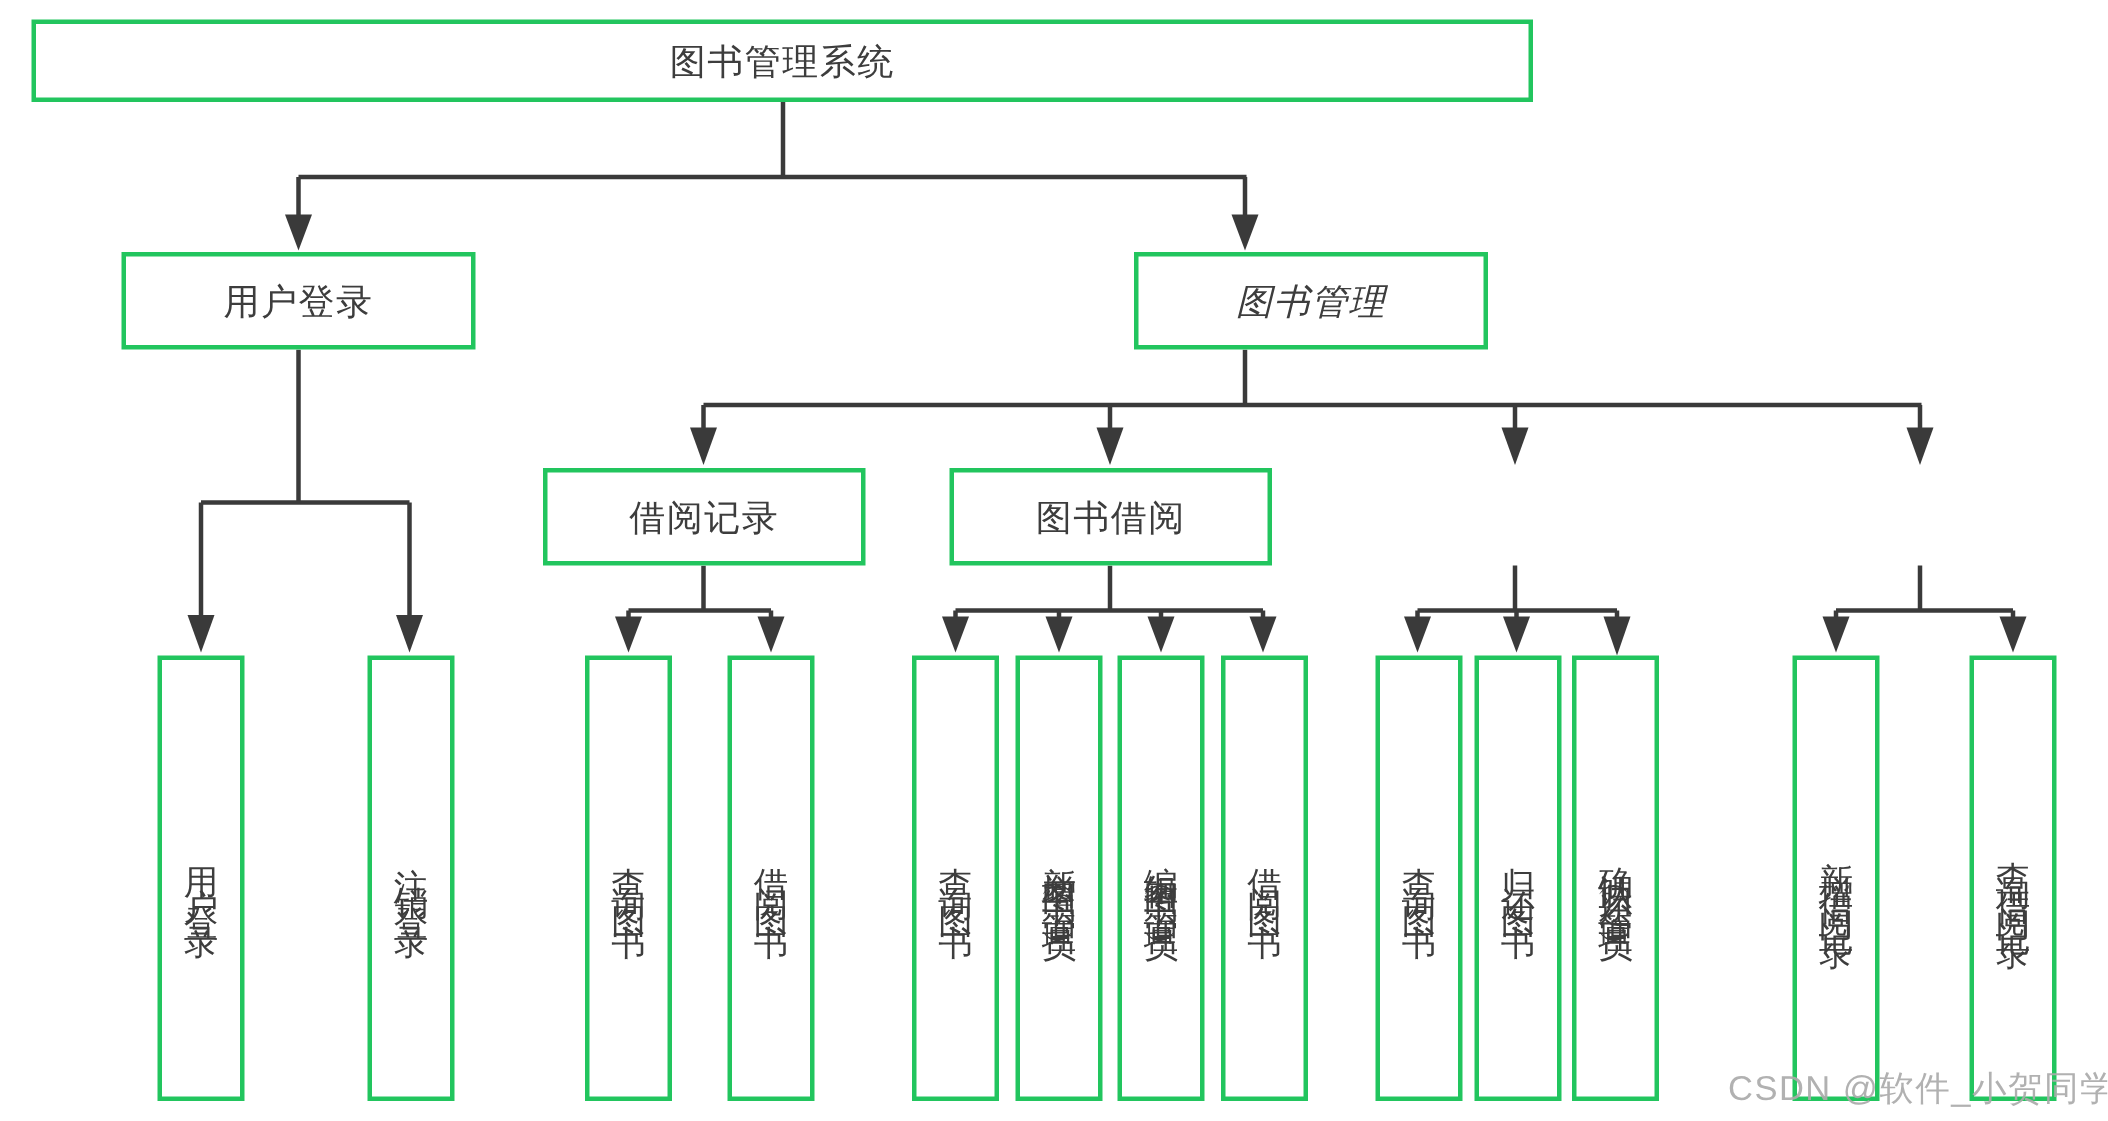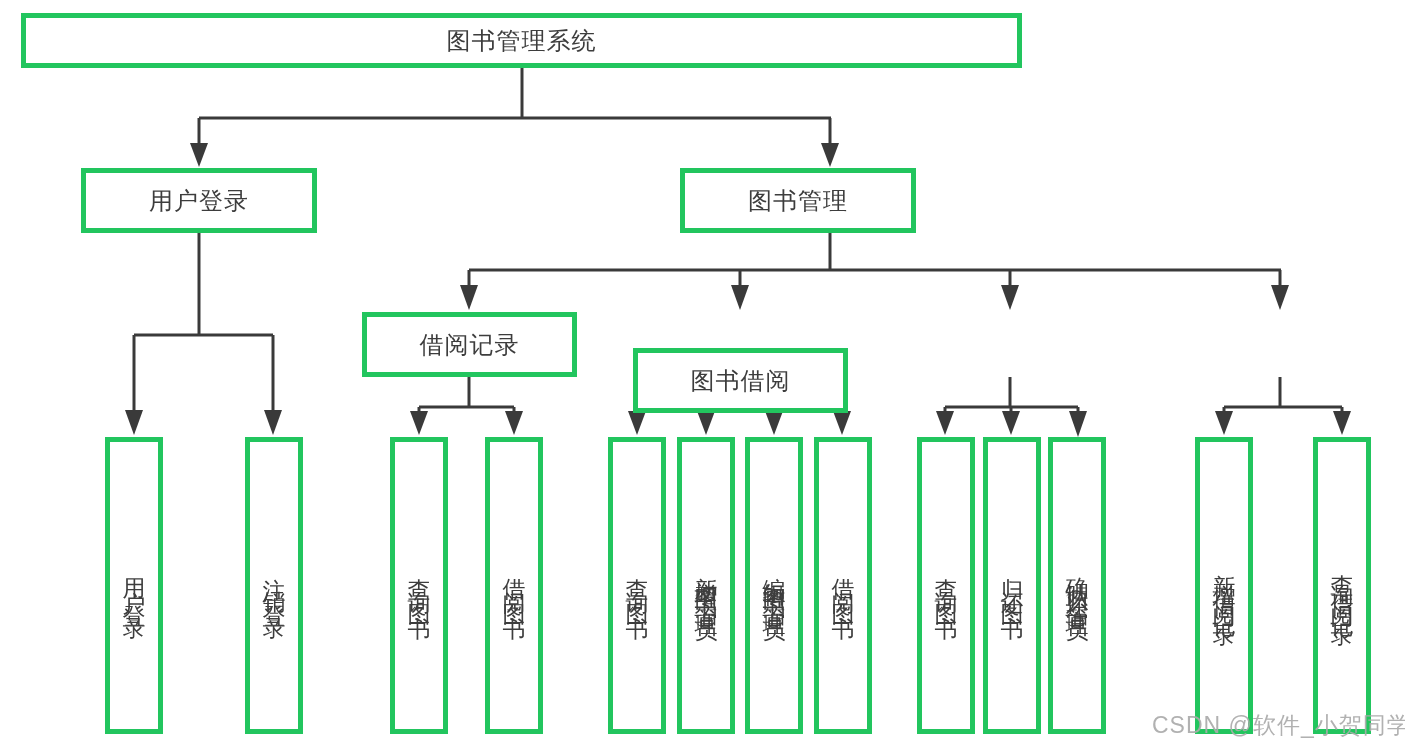--- a/index.html
+++ b/index.html
@@ -12,40 +12,40 @@
     overflow: hidden;
   }
   #connectors {
     position: absolute;
     left: 0; top: 0;
     z-index: 1;
   }
   .node {
     position: absolute;
     box-sizing: border-box;
-    border: 5px solid #22c55e;
+    border: 3px solid #22c55e;
     background: #ffffff;
     display: flex;
     align-items: center;
     justify-content: center;
     z-index: 2;
   }
   .hlabel {
     color: #3d3d3d;
     font-size: 24px;
     letter-spacing: 1px;
     white-space: nowrap;
   }
   .root-box   { left: 21px;  top: 13px;  width: 1001px; height: 55px; }
   .lvl2 { height: 65px; width: 236px; top: 168px; }
   .b-user   { left: 81px; }
-  .b-mgmt   { left: 680px; }
+  .b-mgmt   { left: 756px; font-style: italic; }
   .lvl3 { height: 65px; width: 215px; top: 312px; }
   .s-newrec { left: 362px; }
-  .s-borrow { left: 633px; margin-top: 36px; }
+  .s-borrow { left: 633px; }
   .s-current{ left: 903px; }
   .s-record { left: 1173px; }
   .leaf {
     top: 437px;
     width: 58px;
     height: 297px;
   }
   .vlabel {
     writing-mode: vertical-rl;
     color: #3d3d3d;

